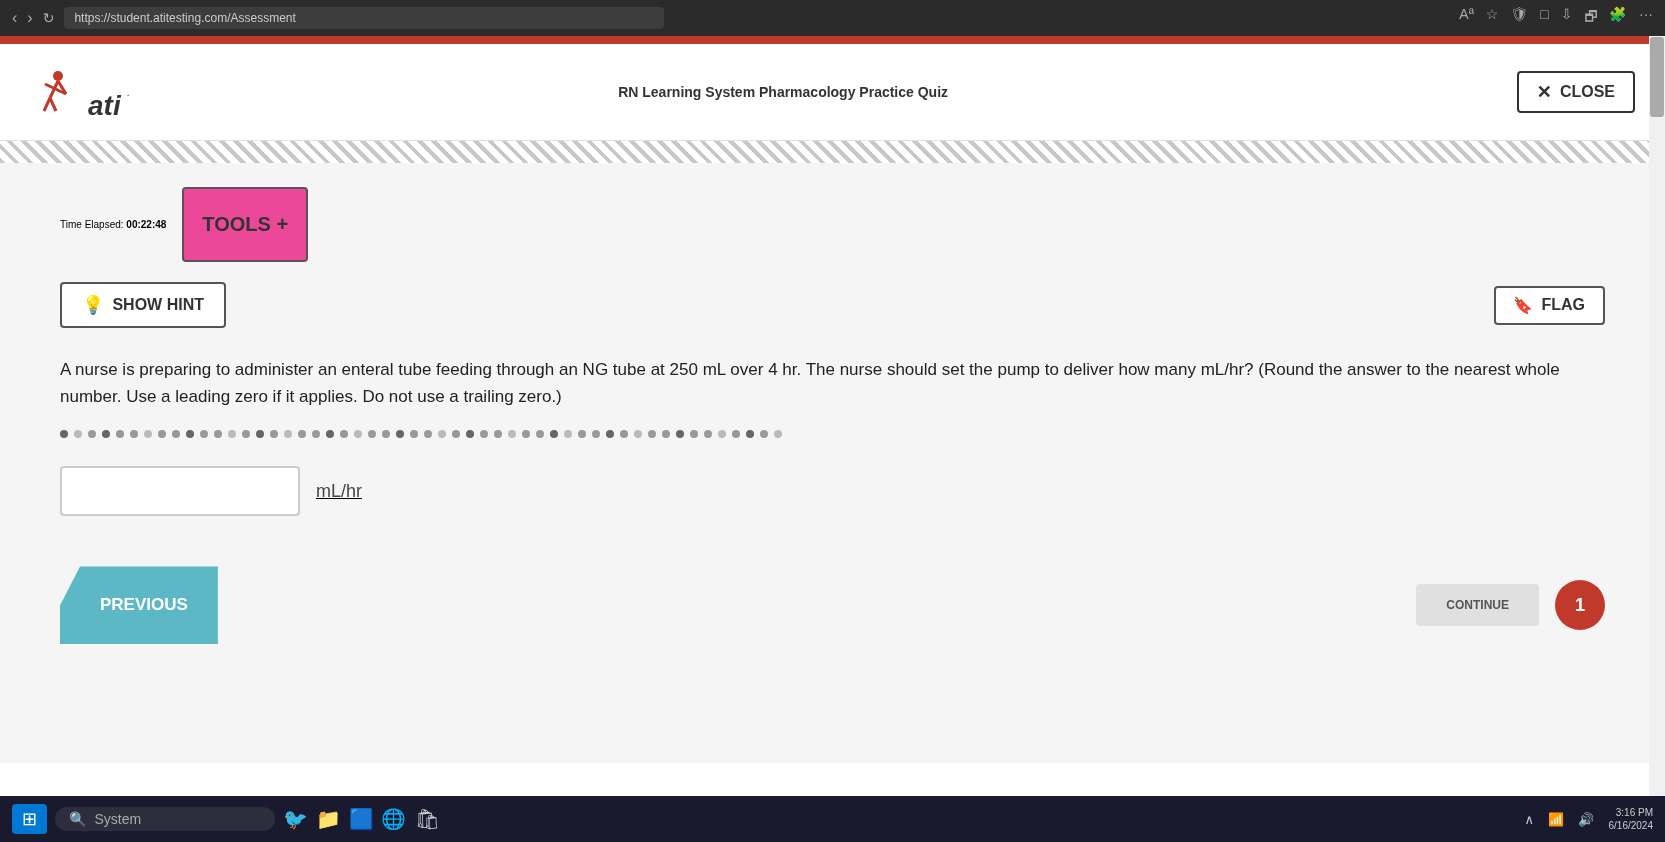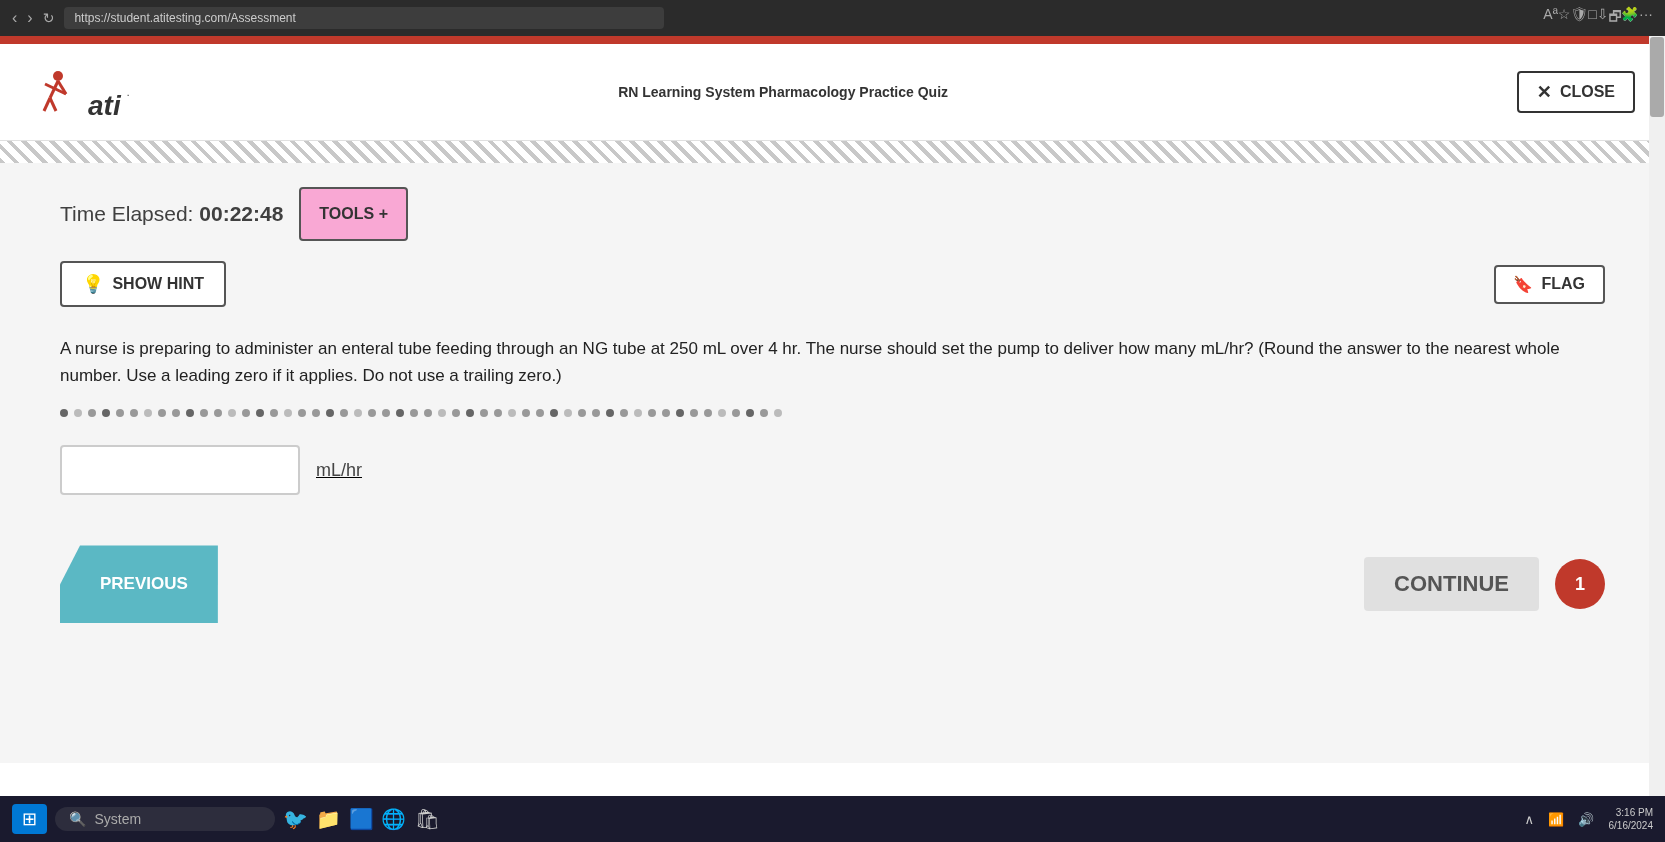--- a/index.html
+++ b/index.html
@@ -25,20 +25,21 @@
       border-radius: 4px;
       color: #ccc;
       font-size: 12px;
       padding: 4px 10px;
       flex: 1;
       max-width: 600px;
     }
     .browser-icons {
       margin-left: auto;
       display: flex;
+      gap: 12px;
       color: #aaa;
       font-size: 14px;
     }
 
     
     .app-container {
       background: #fff;
       width: 100%;
       min-height: 780px;
       position: relative;
@@ -129,31 +130,31 @@
       font-size: 26px;
       font-weight: bold;
       color: #222;
     }
     .question-meta {
       display: flex;
       align-items: center;
       gap: 16px;
     }
     .time-elapsed {
-      font-size: 21px;
-      color: #404040;
+      font-size: 10px;
+      color: #000000;
     }
     .tools-btn {
       border: 2px solid #555;
       border-radius: 4px;
-      padding: 16px 18px;
-      font-size: 16px;
-      font-weight: bold;
-      cursor: pointer;
-      background: #f9a8d4;
+      padding: 24px 18px;
+      font-size: 20px;
+      font-weight: bold;
+      cursor: pointer;
+      background: #ec4899;
       color: #333;
     }
 
     
     .hint-flag-row {
       display: flex;
       align-items: center;
       justify-content: space-between;
       margin-bottom: 28px;
     }
@@ -250,21 +251,21 @@
       cursor: pointer;
       clip-path: polygon(20px 0%, 100% 0%, 100% 100%, 0% 100%, 0% 50%);
       padding-left: 40px;
     }
 
     .continue-btn {
       background: #e0e0e0;
       color: #555;
       border: none;
       padding: 14px 30px;
-      font-size: 22px;
+      font-size: 12px;
       font-weight: bold;
       cursor: pointer;
       border-radius: 4px;
     }
 
     
     .circle-badge {
       width: 50px;
       height: 50px;
       border-radius: 50%;

